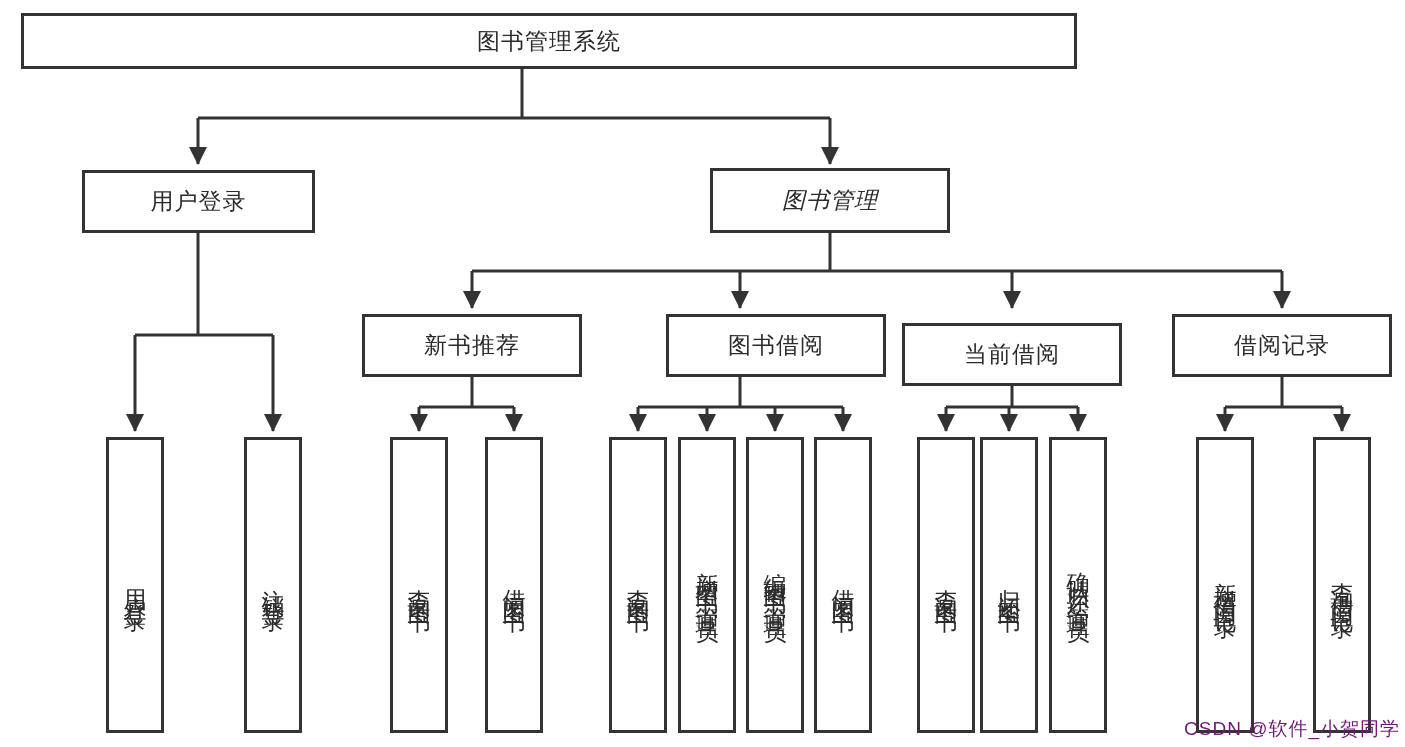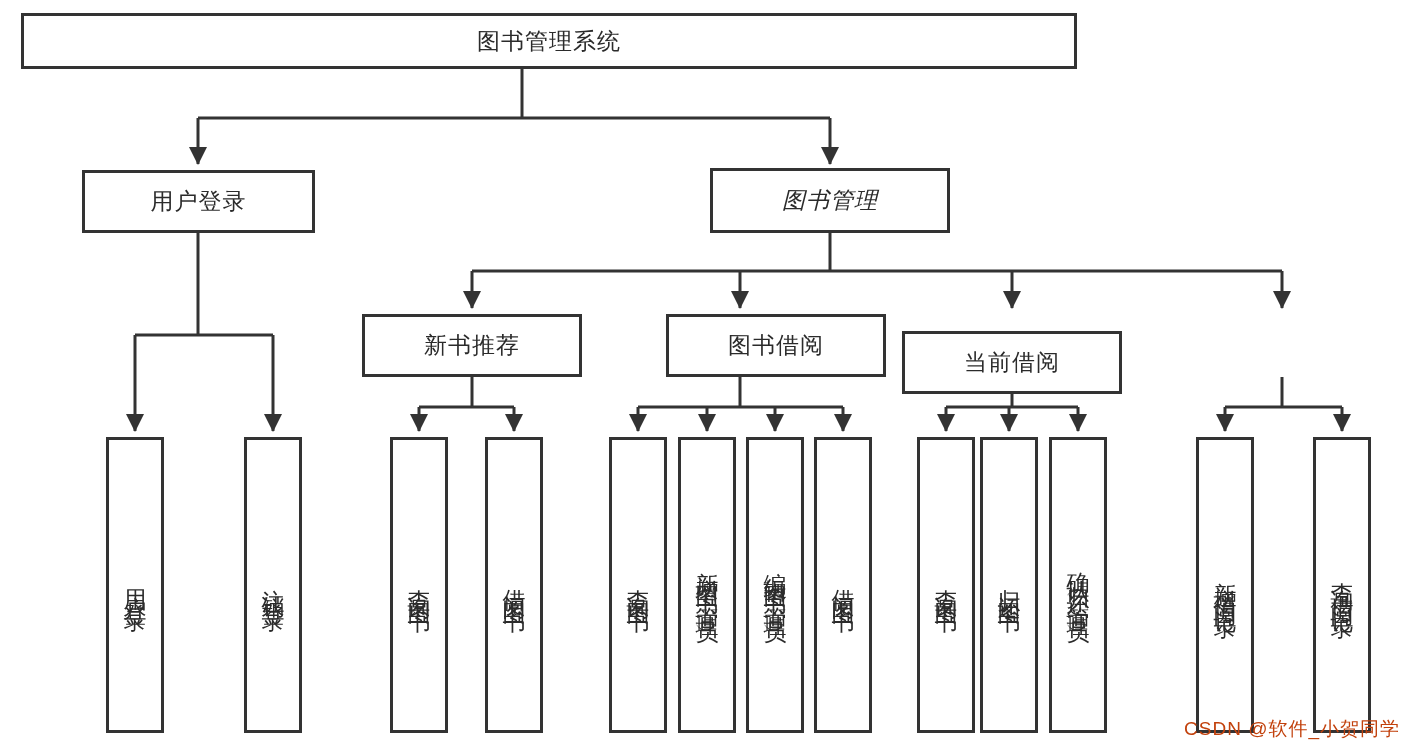--- a/index.html
+++ b/index.html
@@ -58,21 +58,21 @@
     color: #2b2b2b;
     max-height: 286px;
     white-space: nowrap;
   }
   .watermark {
     position: absolute;
     right: 5px;
     bottom: 5px;
     font-size: 19px;
     letter-spacing: 1px;
-    color: #c2410c;
+    color: #701a75;
     z-index: 3;
     white-space: nowrap;
     margin-top: 28px;
   }
 </style>
 </head>
 <body>
 
 <div class="canvas">
 
@@ -126,21 +126,22 @@
     </g>
   </svg>
 
   <div class="node" style="left:21px; top:13px; width:1056px; height:56px;">图书管理系统</div>
 
   <div class="node" style="left:82px; top:170px; width:233px; height:63px;">用户登录</div>
   <div class="node" style="left:710px; top:168px; width:240px; height:65px;font-style:italic;">图书管理</div>
 
   <div class="node" style="left:362px; top:314px; width:220px; height:63px;">新书推荐</div>
   <div class="node" style="left:630px; top:314px; width:220px; height:63px;margin-left:36px;">图书借阅</div>
-  <div class="node" style="left:902px; top:331px; width:220px; height:63px;">当前借阅</div>
+  <div class="node" style="left:902px; top:323px; width:220px; height:63px;">当前借阅</div>
+  <div class="node" style="left:1172px; top:314px; width:220px; height:63px;">借阅记录</div>
 
   <div class="leaf" style="left:106px;">
     <span>用户登录</span>
   </div>
   <div class="leaf" style="left:244px;">
     <span>注销登录</span>
   </div>
 
   <div class="leaf" style="left:390px;">
     <span>查询图书</span>

